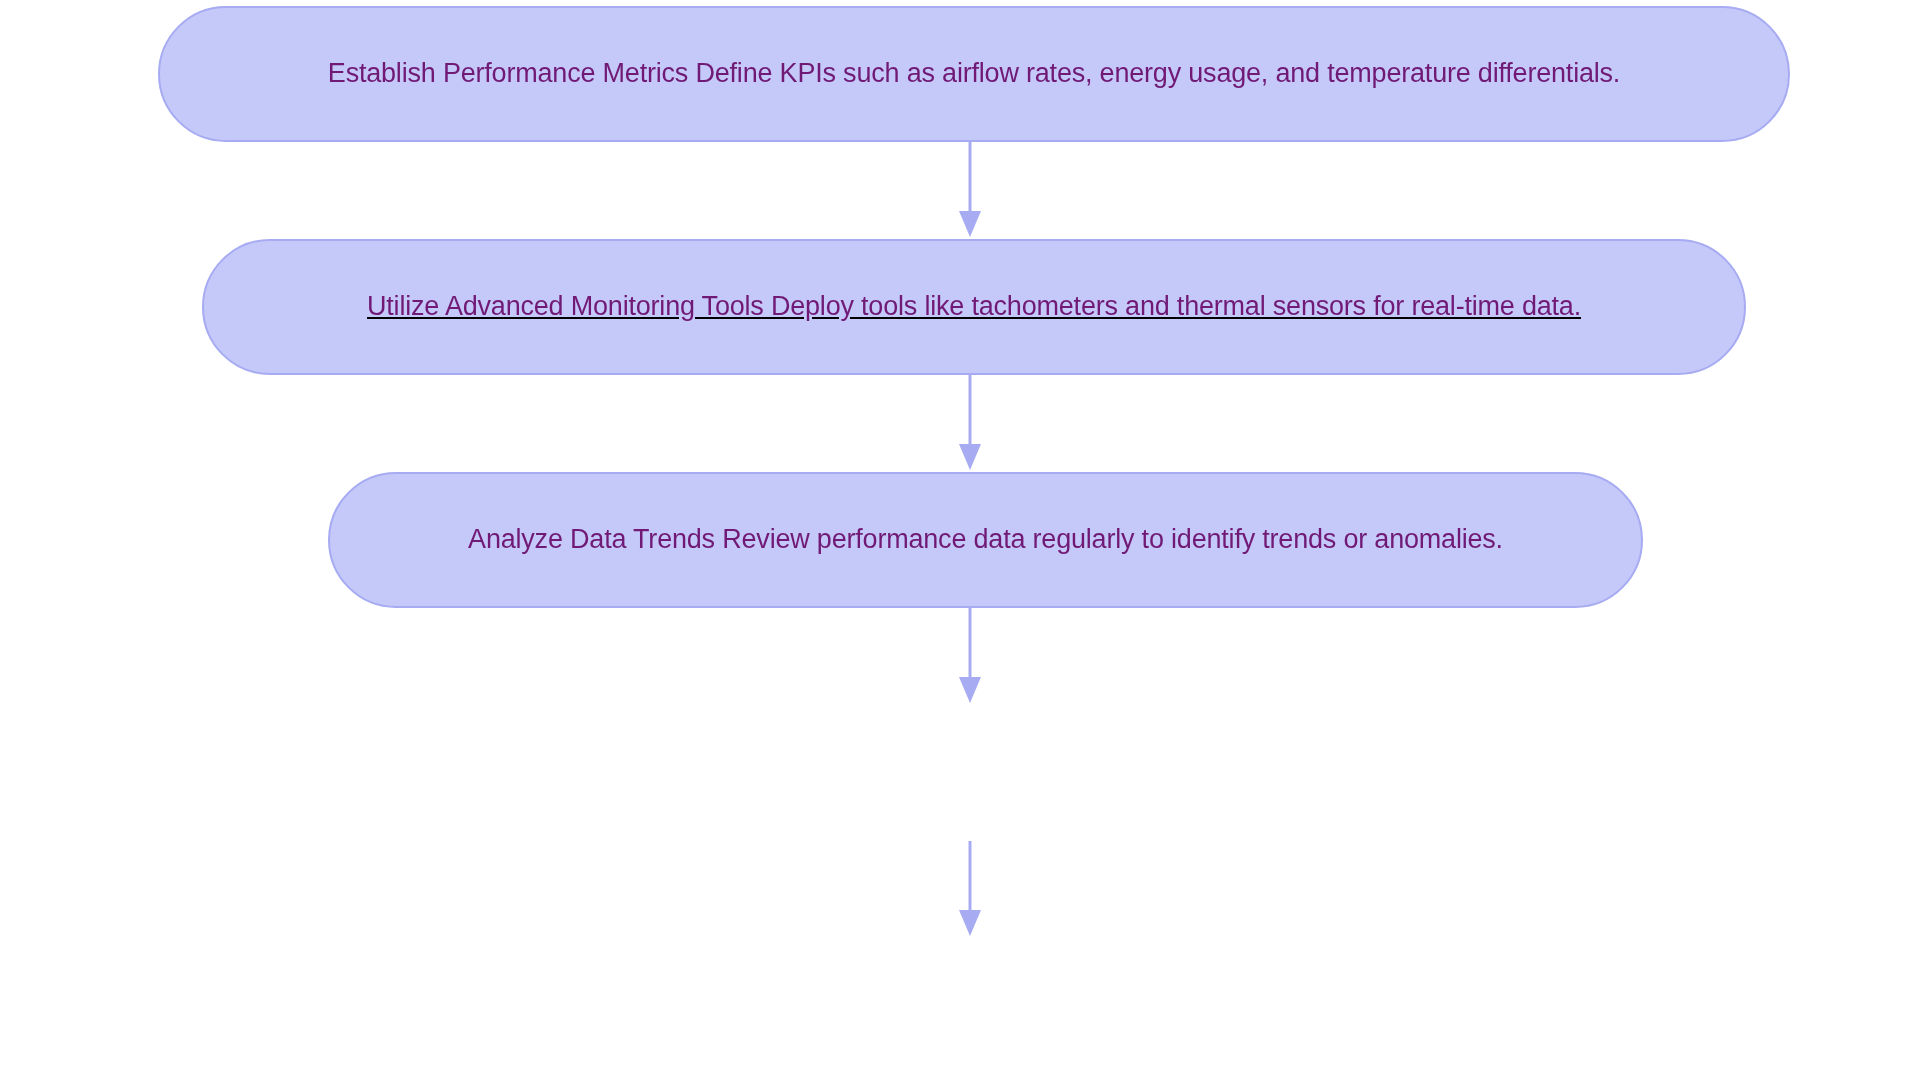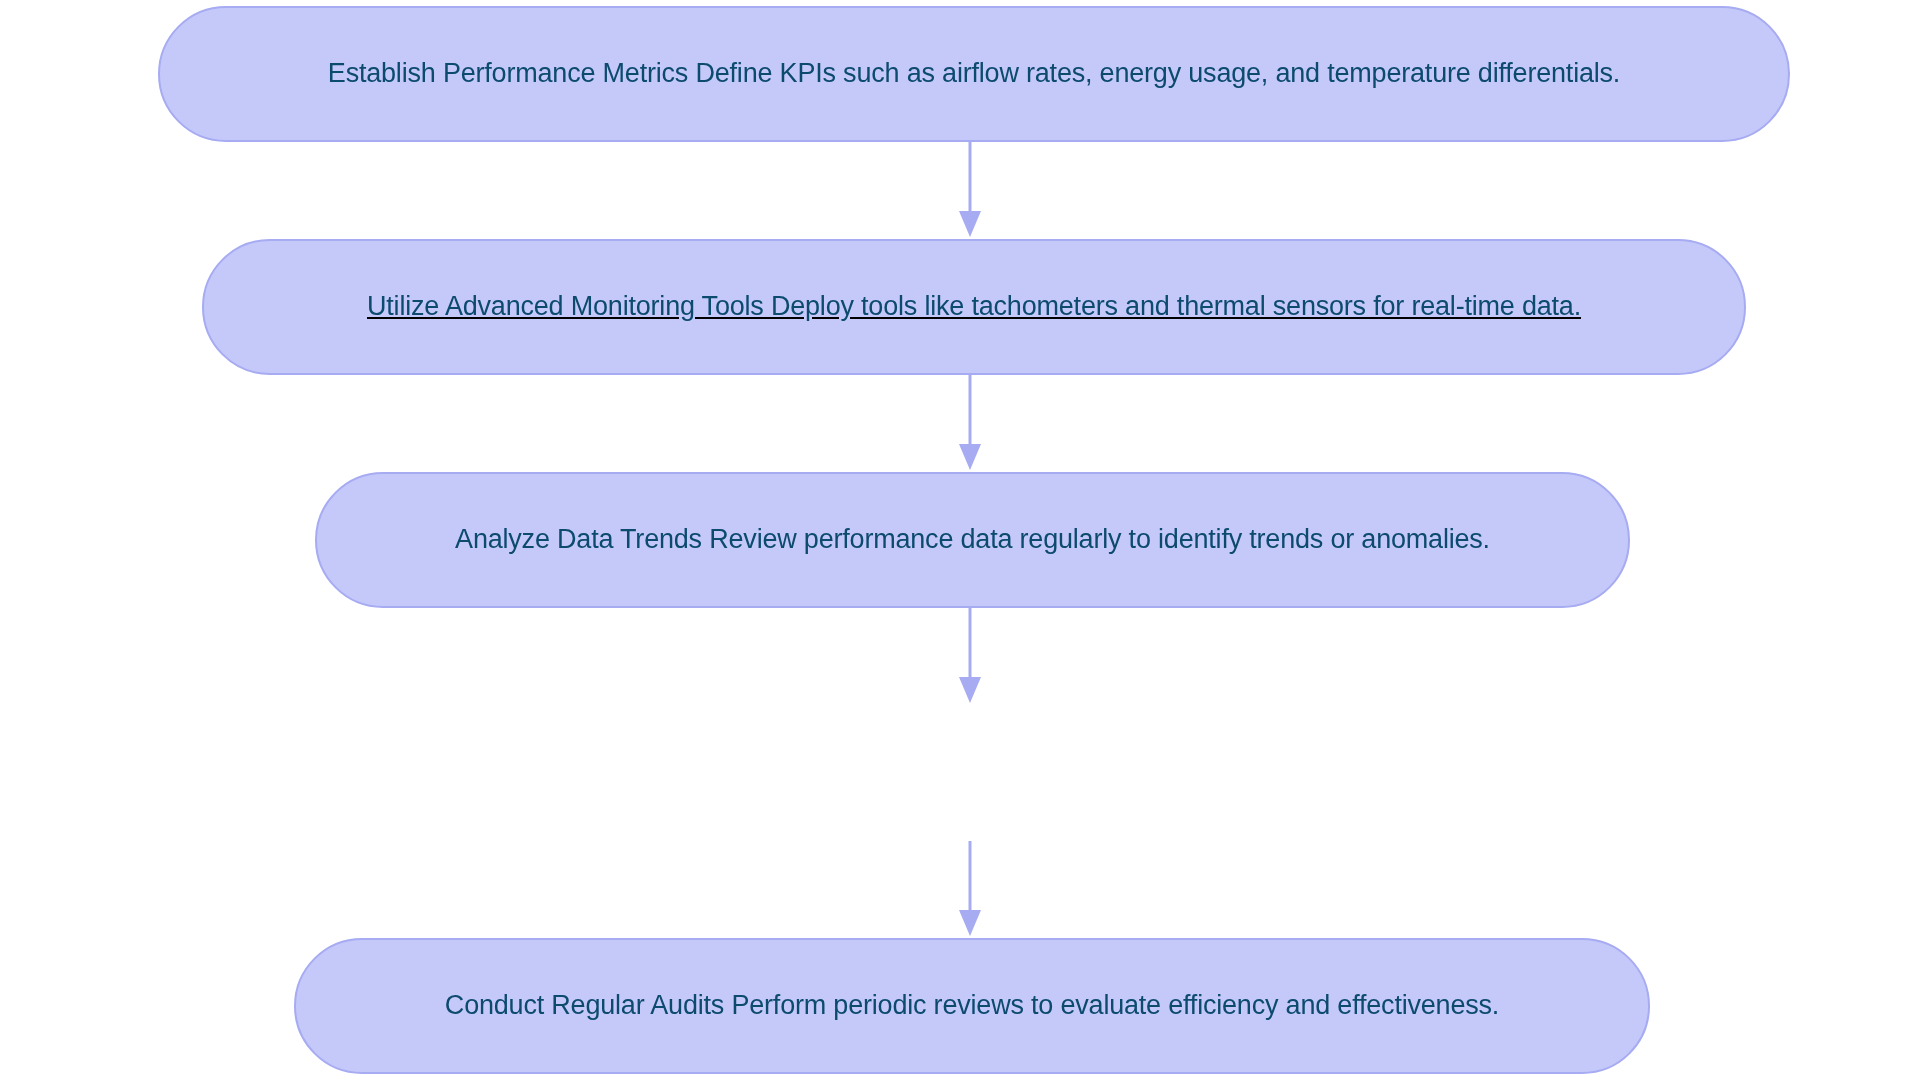--- a/index.html
+++ b/index.html
@@ -24,40 +24,40 @@
     box-sizing: border-box;
     background: #c5c9fa;
     border: 2px solid #a6abf2;
     border-radius: 140px;
     display: flex;
     align-items: center;
     justify-content: center;
     text-align: center;
   }
   .node-label {
-    color: #0c4a6e;
+    color: #701a75;
     font-size: 27px;
     font-family: "Liberation Sans", sans-serif;
     font-weight: 400;
     line-height: 1.25;
     letter-spacing: -0.2px;
     white-space: nowrap;
     padding: 0 18px;
   }
   .edge {
     position: absolute;
   }
   .edge svg {
     display: block;
     overflow: visible;
   }
   
   .n0 { left: 158px; top: 6px;    width: 1632px; height: 136px; }
   .n1 { left: 202px; top: 239px;  width: 1544px; height: 136px; text-decoration: underline; }
-  .n2 { left: 315px; top: 472px;  width: 1315px; height: 136px; }
+  .n2 { left: 328px; top: 472px;  width: 1315px; height: 136px; }
   .n3 { left: 398px; top: 705px;  width: 1148px; height: 136px; }
   .n4 { left: 294px; top: 938px;  width: 1356px; height: 136px; }
 
   
   .e0 { left: 950px; top: 142px; width: 40px; height: 97px; }
   .e1 { left: 950px; top: 375px; width: 40px; height: 97px; }
   .e2 { left: 950px; top: 608px; width: 40px; height: 97px; }
   .e3 { left: 950px; top: 841px; width: 40px; height: 97px; }
 </style>
 </head>
@@ -99,17 +99,14 @@
   </div>
 
 
   <div class="edge e3">
     <svg width="40" height="97" viewBox="0 0 40 97" xmlns="http://www.w3.org/2000/svg" aria-hidden="true">
       <line x1="20" y1="0" x2="20" y2="76" stroke="#a6abf2" stroke-width="3"></line>
       <polygon points="20,95 9,69 31,69" fill="#a6abf2"></polygon>
     </svg>
   </div>
 
-  <div class="node n4">
-    <span class="node-label">Conduct Regular Audits Perform periodic reviews to evaluate efficiency and effectiveness.</span>
-  </div>
 
 </div>
 
 </body></html>

